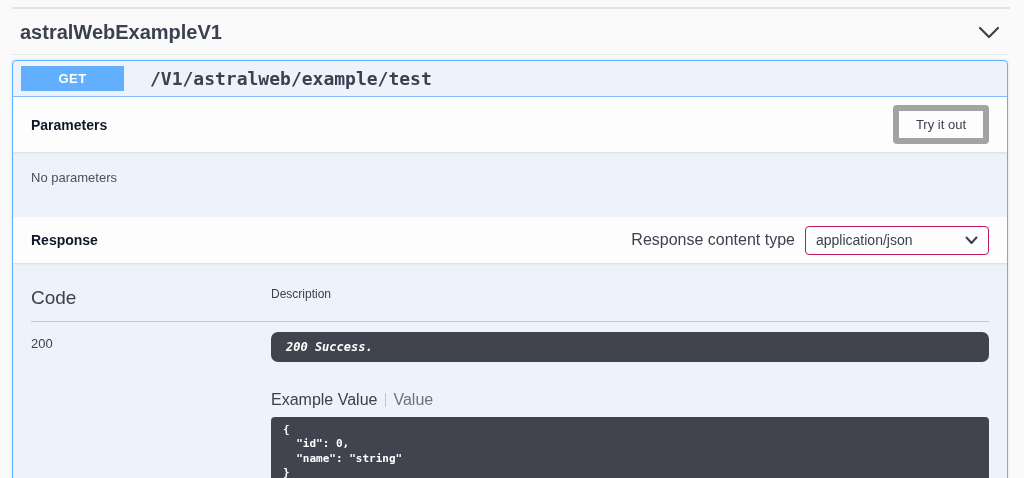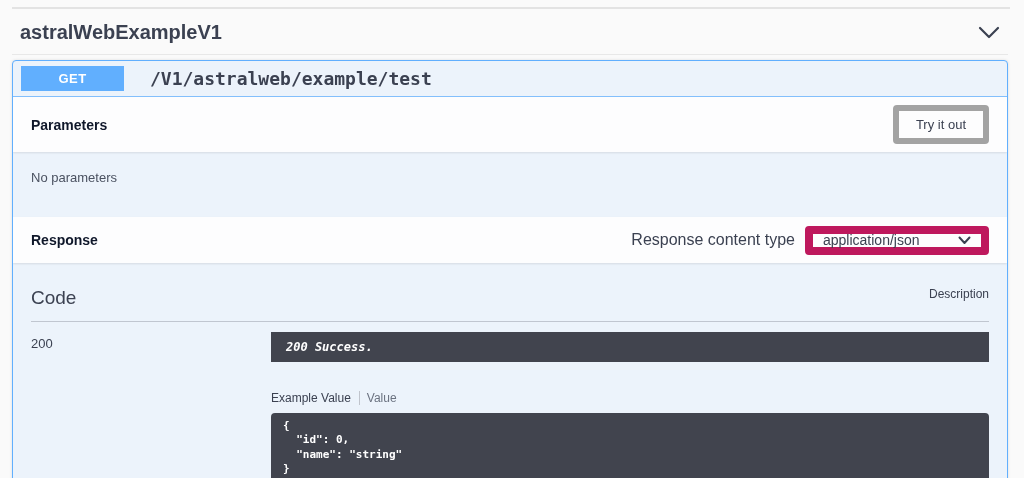--- a/index.html
+++ b/index.html
@@ -105,61 +105,61 @@
     color: #3b4151;
     margin-right: 10px;
   }
   .content-type-select {
     display: flex;
     align-items: center;
     justify-content: space-between;
     width: 184px;
     height: 29px;
     padding: 0 10px 0 10px;
-    border: 8px solid #be185d;
+    border: 1px solid #be185d;
     border-radius: 4px;
     background: #fdfdfe;
     font-size: 14px;
     color: #3b4151;
     cursor: pointer;
   }
   .select-chev { margin-left: 8px; display: inline-flex; }
   
   .responses-body {
     padding: 24px 18px 2px 18px;
   }
   .resp-table-head {
     display: grid;
     grid-template-columns: 240px 1fr;
     padding-bottom: 12px;
     border-bottom: 1px solid rgba(59,65,81,.25);
   }
   .col-code-hdr { font-size: 19px; font-weight: 400; color: #3b4151; }
-  .col-desc-hdr { font-size: 12px; font-weight: 400; color: #3b4151; text-align: right; }
+  .col-desc-hdr { font-size: 12px; font-weight: 400; color: #3b4151; }
   .resp-row {
     display: grid;
     grid-template-columns: 240px 1fr;
     padding-top: 10px;
   }
   .resp-code { font-size: 13px; color: #3b4151; padding-top: 4px; }
   .resp-desc-block {
     background: #41444e;
-    border-radius: 0;
+    border-radius: 7px;
     padding: 8px 15px;
     color: #ffffff;
     font-family: "DejaVu Sans Mono", "Liberation Mono", monospace;
     font-size: 12px;
     font-weight: 700;
     font-style: italic;
   }
   .model-tabs {
     display: flex;
     align-items: center;
     margin-top: 29px;
-    font-size: 12px;
+    font-size: 16px;
   }
   .tab-item { cursor: pointer; }
   .tab-item.active { color: #3b4151; }
   .tab-item.inactive { color: #6b7280; }
   .tab-sep {
     width: 1px;
     height: 14px;
     background: #c0c4cc;
     margin: 0 7px 0 8px;
   }

